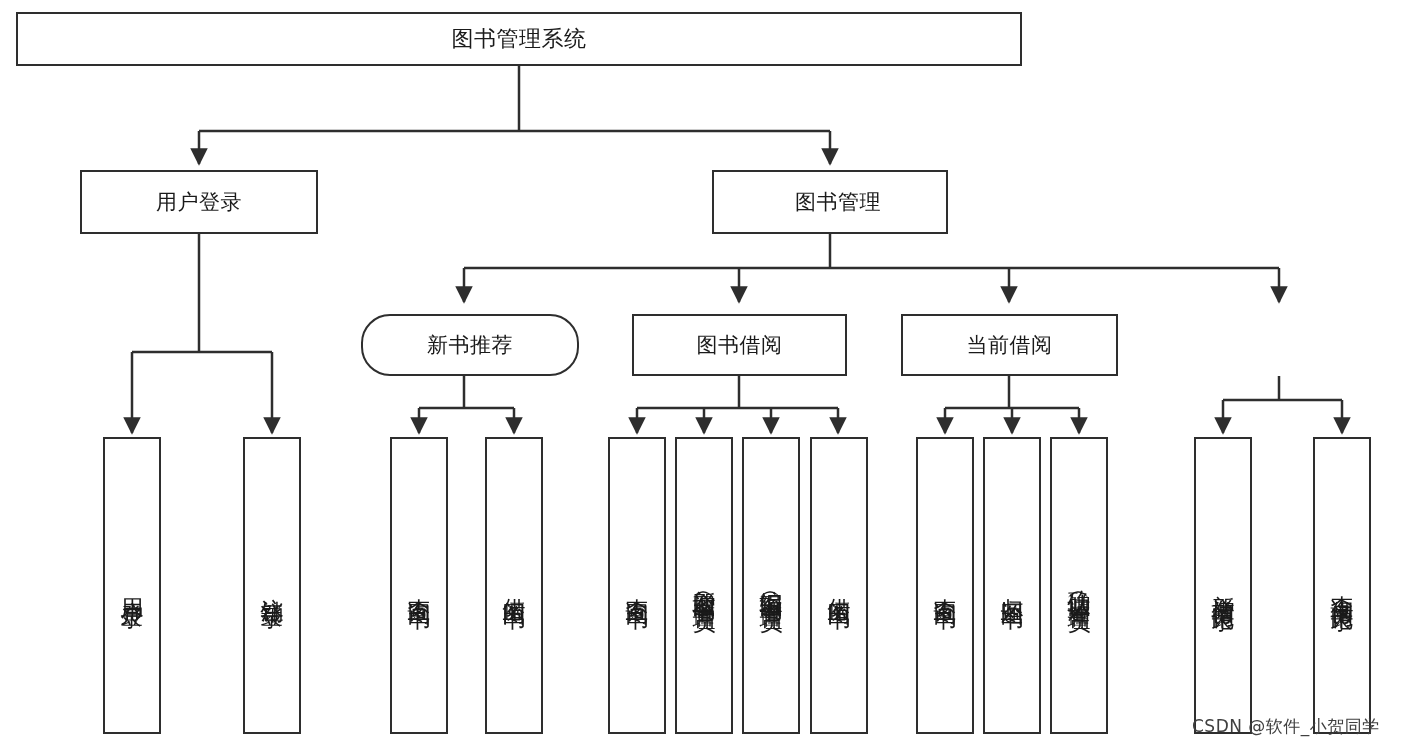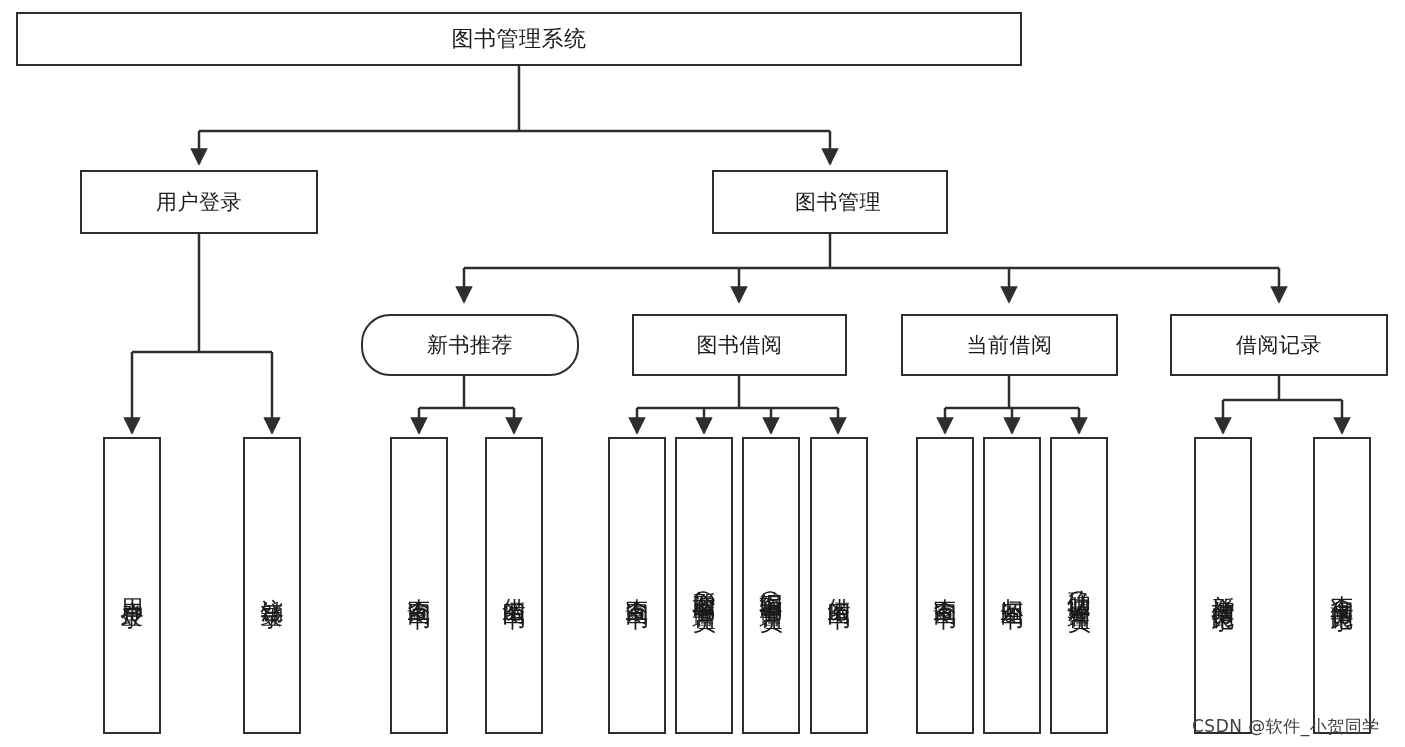--- a/index.html
+++ b/index.html
@@ -144,23 +144,20 @@
   </div>
 
   <div class="node horiz" style="left:901px; top:314px; width:217px; height:62px;">
     <span class="lbl">当前借阅</span>
   </div>
 
   <div class="node horiz" style="left:632px; top:314px; width:215px; height:62px;">
     <span class="lbl">图书借阅</span>
   </div>
 
-  <div class="node horiz" style="left:1170px; top:314px; width:218px; height:62px;">
-    <span class="lbl">借阅记录</span>
-  </div>
 
   <div class="node vert" style="left:103px; top:437px; width:58px; height:297px;">
     <span class="lbl">用户登录</span>
   </div>
 
   <div class="node vert" style="left:243px; top:437px; width:58px; height:297px;">
     <span class="lbl">注销登录</span>
   </div>
 
   <div class="node vert" style="left:390px; top:437px; width:58px; height:297px;">

